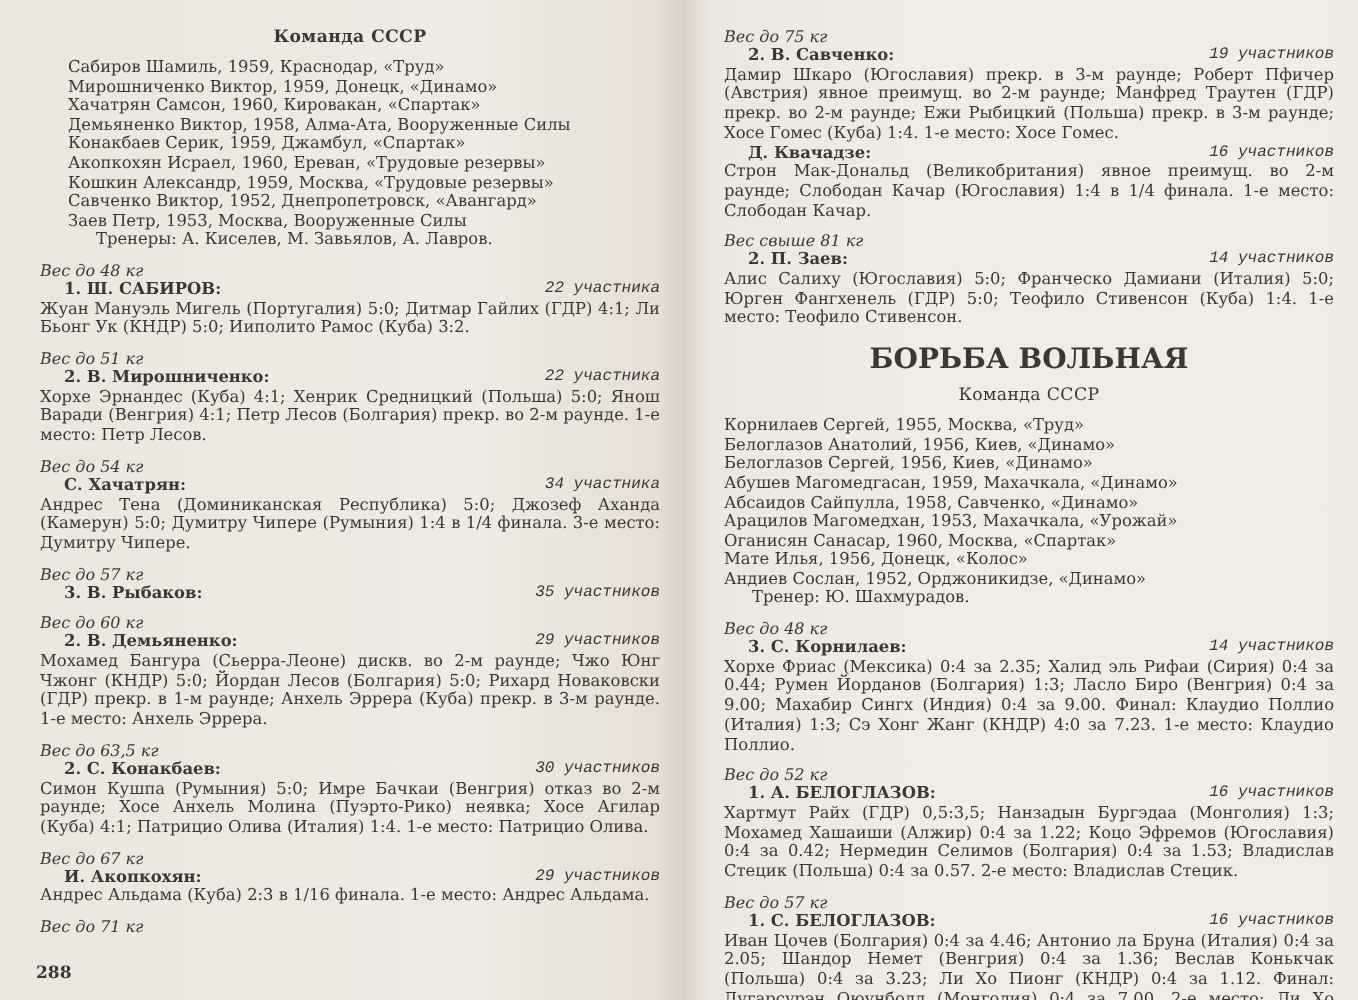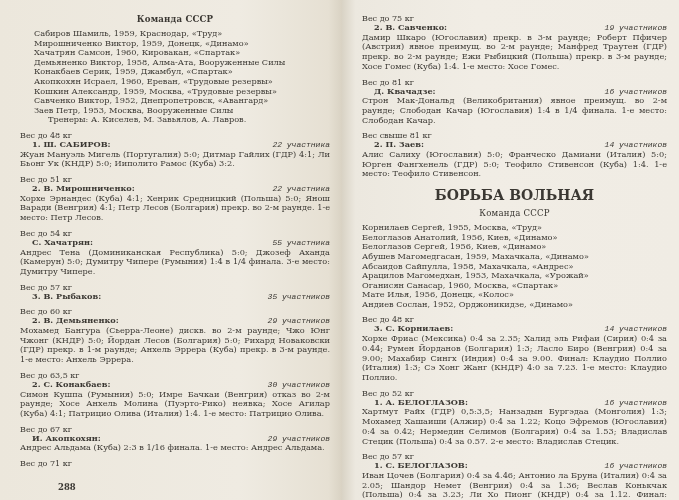--- a/index.html
+++ b/index.html
@@ -15,27 +15,27 @@
       background: #efebe2;
       overflow: hidden;
     }
     .page.left { width: 342px; padding: 12px 12px 0 20px; background: linear-gradient(to right, #ece7dc 0%, #efebe2 70%, #e6e0d3 96%, #d9d2c3 100%); }
     .page.right { width: 337px; padding: 12px 12px 0 20px; background: linear-gradient(to right, #d9d3c5 0%, #ece8df 4%, #f1ede5 40%, #f0ece4 100%); }
     .spine { position: absolute; left: 340px; top: 0; width: 3px; height: 500px; background: #c9c0ae; }
     .team-title { text-align: center; font-size: 8.6px; font-weight: bold; margin: 2px 0 5px 0; letter-spacing: 0.2px; }
     .section-title { text-align: center; font-size: 14px; font-weight: bold; margin: 8px 0 5px 0; }
     .roster { font-size: 8.2px; line-height: 9.6px; padding-left: 14px; }
     .roster .coach { padding-left: 14px; }
-    .weight { font-size: 8px; margin-top: 6px; line-height: 9px; }
+    .weight { font-style: italic; font-size: 8px; margin-top: 6px; line-height: 9px; }
     .entry { font-size: 8.2px; line-height: 9.7px; text-align: justify; }
     .entry .head { display: flex; justify-content: space-between; }
     .entry .head .athlete { padding-left: 12px; }
     .entry .count { font-style: italic; font-size: 8px; white-space: nowrap; font-family: Liberation Mono, monospace; }
     .bold { font-weight: bold; }
-    .page-num { position: absolute; left: 18px; bottom: 8px; font-size: 8.5px; font-weight: bold; margin-left: 40px; }
+    .page-num { position: absolute; left: 18px; bottom: 8px; font-size: 8.5px; font-weight: bold; }
   </style>
 </head>
 <body>
 
 <div class="spread">
   <div class="spine"></div>
 
   <div class="page left">
     <div class="team-title">Команда СССР</div>
     <div class="roster">
@@ -71,21 +71,21 @@
           </div>
         <div>Хорхе Эрнандес (Куба) 4:1; Хенрик Средницкий (Польша) 5:0; Янош Варади (Венгрия) 4:1; Петр Лесов (Болгария) прекр. во 2-м раунде. 1-е место: Петр Лесов.</div>
       </div>
     </div>
 
     <div>
       <div class="weight">Вес до 54 кг</div>
       <div class="entry">
         <div class="head">
             <span class="athlete"><span class="bold">С. Хачатрян:</span></span>
-            <span class="count">55 участника</span>
+            <span class="count">34 участника</span>
           </div>
         <div>Андрес Тена (Доминиканская Республика) 5:0; Джозеф Аханда (Камерун) 5:0; Думитру Чипере (Румыния) 1:4 в 1/4 финала. 3-е место: Думитру Чипере.</div>
       </div>
     </div>
 
     <div>
       <div class="weight">Вес до 57 кг</div>
       <div class="entry">
         <div class="head">
             <span class="athlete"><span class="bold">3. В. Рыбаков:</span></span>
@@ -141,21 +141,20 @@
       <div class="entry">
         <div class="head">
             <span class="athlete"><span class="bold">2. В. Савченко:</span></span>
             <span class="count">19 участников</span>
           </div>
         <div>Дамир Шкаро (Югославия) прекр. в 3-м раунде; Роберт Пфичер (Австрия) явное преимущ. во 2-м раунде; Манфред Траутен (ГДР) прекр. во 2-м раунде; Ежи Рыбицкий (Польша) прекр. в 3-м раунде; Хосе Гомес (Куба) 1:4. 1-е место: Хосе Гомес.</div>
       </div>
     </div>
 
     <div>
-      <div class="weight">Вес до 81 кг</div>
       <div class="entry">
         <div class="head">
             <span class="athlete"><span class="bold">Д. Квачадзе:</span></span>
             <span class="count">16 участников</span>
           </div>
         <div>Строн Мак-Дональд (Великобритания) явное преимущ. во 2-м раунде; Слободан Качар (Югославия) 1:4 в 1/4 финала. 1-е место: Слободан Качар.</div>
       </div>
     </div>
 
     <div>
@@ -169,25 +168,26 @@
       </div>
     </div>
 
     <div class="section-title">БОРЬБА ВОЛЬНАЯ</div>
     <div class="team-title" style="font-weight:normal">Команда СССР</div>
     <div class="roster" style="padding-left:0">
       <div>Корнилаев Сергей, 1955, Москва, «Труд»</div>
       <div>Белоглазов Анатолий, 1956, Киев, «Динамо»</div>
       <div>Белоглазов Сергей, 1956, Киев, «Динамо»</div>
       <div>Абушев Магомедгасан, 1959, Махачкала, «Динамо»</div>
-      <div>Абсаидов Сайпулла, 1958, Махачкала, «Андрес»</div>
+      <div>Абсаидов Сайпулла, 1958, Савченко, «Динамо»</div>
       <div>Арацилов Магомедхан, 1953, Махачкала, «Урожай»</div>
       <div>Оганисян Санасар, 1960, Москва, «Спартак»</div>
       <div>Мате Илья, 1956, Донецк, «Колос»</div>
       <div>Андиев Сослан, 1952, Орджоникидзе, «Динамо»</div>
+      <div class="coach">Тренер: Ю. Шахмурадов.</div>
     </div>
 
     <div>
       <div class="weight">Вес до 48 кг</div>
       <div class="entry">
         <div class="head">
             <span class="athlete"><span class="bold">3. С. Корнилаев:</span></span>
             <span class="count">14 участников</span>
           </div>
         <div>Хорхе Фриас (Мексика) 0:4 за 2.35; Халид эль Рифаи (Сирия) 0:4 за 0.44; Румен Йорданов (Болгария) 1:3; Ласло Биро (Венгрия) 0:4 за 9.00; Махабир Сингх (Индия) 0:4 за 9.00. Финал: Клаудио Поллио (Италия) 1:3; Сэ Хонг Жанг (КНДР) 4:0 за 7.23. 1-е место: Клаудио Поллио.</div>

